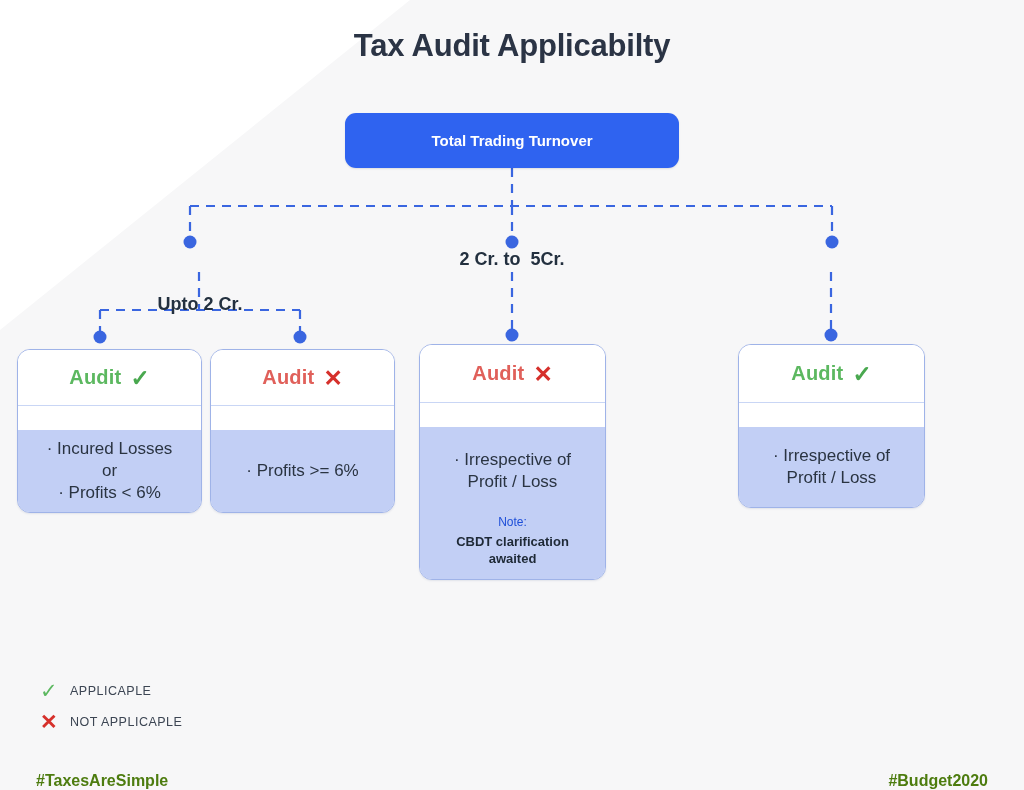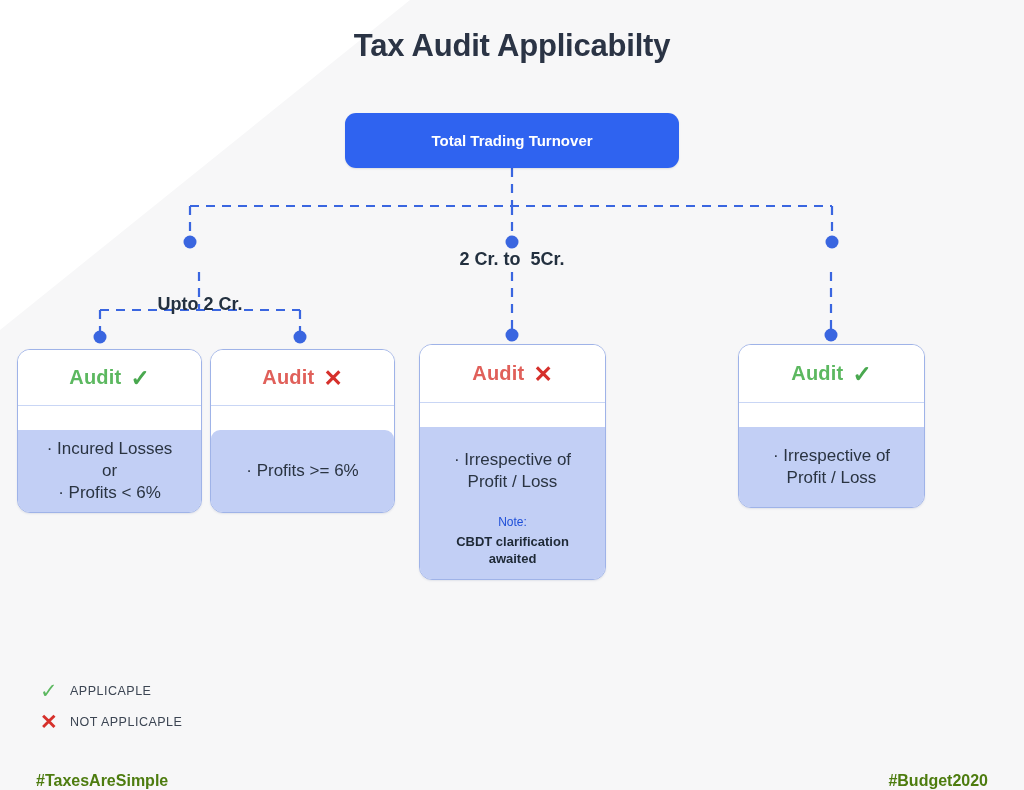--- a/index.html
+++ b/index.html
@@ -159,21 +159,21 @@
 
   #card-0 { left: 17px;  top: 349px; width: 183px; height: 162px; }
   #card-1 { left: 210px; top: 349px; width: 183px; height: 162px; }
   #card-2 { left: 419px; top: 344px; width: 185px; height: 234px; }
   #card-3 { left: 738px; top: 344px; width: 185px; height: 162px; }
 
   #card-0 .card-header { height: 55px; }
   #card-1 .card-header { height: 55px; }
   #card-2 .card-header { height: 57px; }
   #card-3 .card-header { height: 57px; }
-  #card-1 .card-body { justify-content: center; border-radius: 9px; }
+  #card-1 .card-body { justify-content: center; }
   #card-2 .card-body { justify-content: flex-start; padding-top: 22px; }
   #card-3 .card-body { justify-content: center; }
 
   
   #legend { position: absolute; left: 40px; top: 675px; }
   .legend-row {
     display: flex;
     align-items: center;
     height: 31px;
   }

